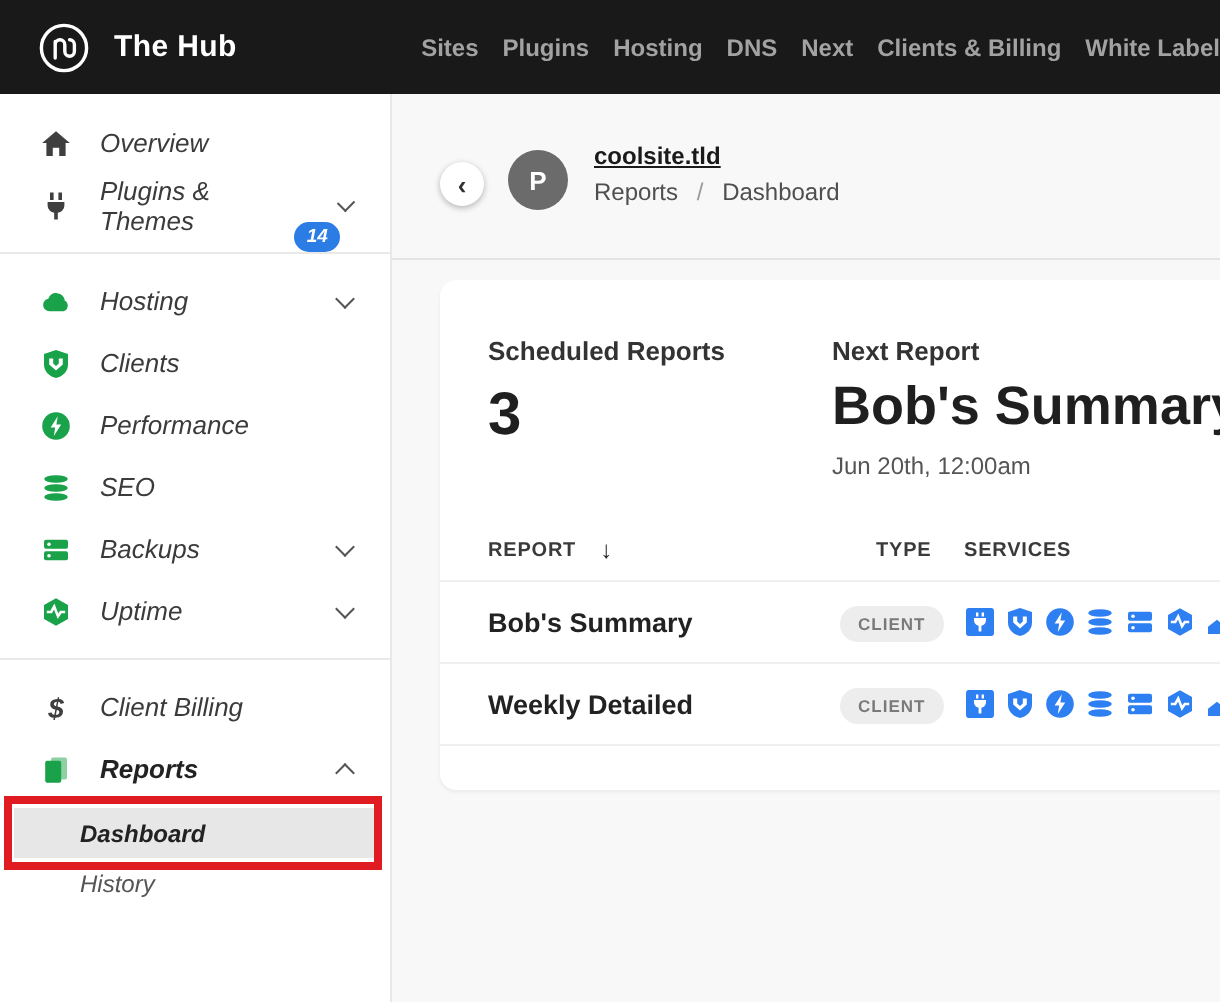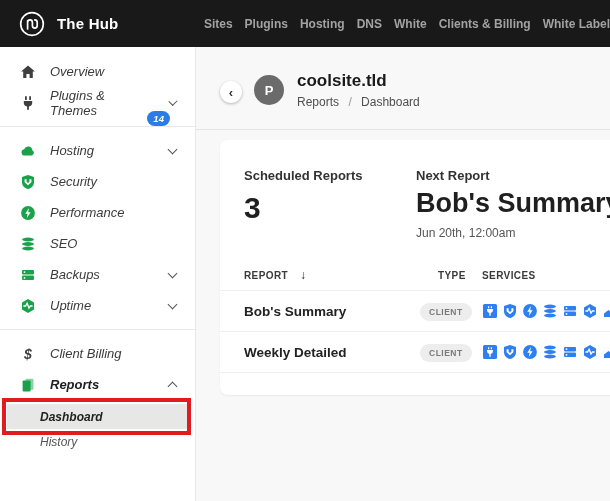--- a/index.html
+++ b/index.html
@@ -49,21 +49,21 @@
   .main-header { height:82px; display:flex; align-items:flex-start;
     padding:20px 0 0 24px; }
   .back-btn { width:22px; height:22px; border-radius:50%; background:#fff;
     box-shadow:0 1px 3px rgba(0,0,0,.28); display:flex; align-items:center;
     justify-content:center; font-size:13px; font-weight:bold; color:#333;
     margin-top:14px; cursor:pointer; flex:none; }
   .avatar { width:30px; height:30px; border-radius:50%; background:#6b6b6b;
     color:#fff; font-size:13px; font-weight:bold; display:flex; align-items:center;
     justify-content:center; margin:8px 0 0 12px; flex:none; }
   .head-text { margin:4px 0 0 13px; }
-  .site-title { font-size:17px; font-weight:bold; color:#1a1a1a; }
+  .site-title { font-size:12px; font-weight:bold; color:#1a1a1a;text-decoration:underline; }
   .breadcrumb { margin-top:4px; font-size:12px; color:#4f4f4f; }
   .breadcrumb .sep { color:#9a9a9a; margin:0 6px; }
   .page-divider { border-top:1px solid #e4e4e4; }
 
   
   .card { background:#fff; border-radius:8px; margin:10px -10px 0 24px;
     box-shadow:0 1px 2px rgba(0,0,0,.06); overflow:hidden; }
   .stats { display:flex; padding:28px 26px 20px 24px; }
   .stat-col1 { width:172px; flex:none; }
   .stat-label { font-size:13px; font-weight:bold; color:#333; }
@@ -100,21 +100,21 @@
         <path fill="none" stroke="#fff" stroke-width="1.7" stroke-linecap="round" d="M9.6 19v-8.3 M9.6 12.4c0-1.4 1.1-2.5 2.4-2.5s2.4 1.1 2.4 2.5v3.2c0 1.4 1.1 2.5 2.4 2.5s2.4-1.1 2.4-2.5v-3.2c0-1.4-1.1-2.5-2.4-2.5"></path>
       </svg>
     </span>
     <span class="brand-name">The Hub</span>
   </div>
   <div class="topnav">
     <span class="topnav-item">Sites</span>
     <span class="topnav-item">Plugins</span>
     <span class="topnav-item">Hosting</span>
     <span class="topnav-item">DNS</span>
-    <span class="topnav-item">White</span>
+    <span class="topnav-item">Next</span>
     <span class="topnav-item">Clients &amp; Billing</span>
     <span class="topnav-item">White Label</span>
   </div>
 </div>
 
 <div class="shell">
 
   <div class="sidebar">
 
     <div class="sitem">
@@ -149,21 +149,21 @@
       <span class="chev"></span>
     </div>
 
     <div class="sitem">
       <span class="sic ic-green">
         <svg viewBox="0 0 16 16" fill="currentColor">
             <path d="M8 1l6 2v5.2c0 3.4-2.5 5.9-6 6.8-3.5-.9-6-3.4-6-6.8V3z"></path>
             <path fill="#fff" d="M4.6 5.2h2v2.6L8 9l1.4-1.2V5.2h2v3.1L8 11.2 4.6 8.3z"></path>
           </svg>
       </span>
-      <span class="slabel">Security</span>
+      <span class="slabel">Clients</span>
     </div>
 
     <div class="sitem">
       <span class="sic ic-green">
         <svg viewBox="0 0 16 16" fill="currentColor">
             <circle cx="8" cy="8" r="6.9"></circle>
             <path fill="#fff" d="M8.9 3.1 5.3 8.7h2.3L6.9 13l3.7-5.8H8.2z"></path>
           </svg>
       </span>
       <span class="slabel">Performance</span>

